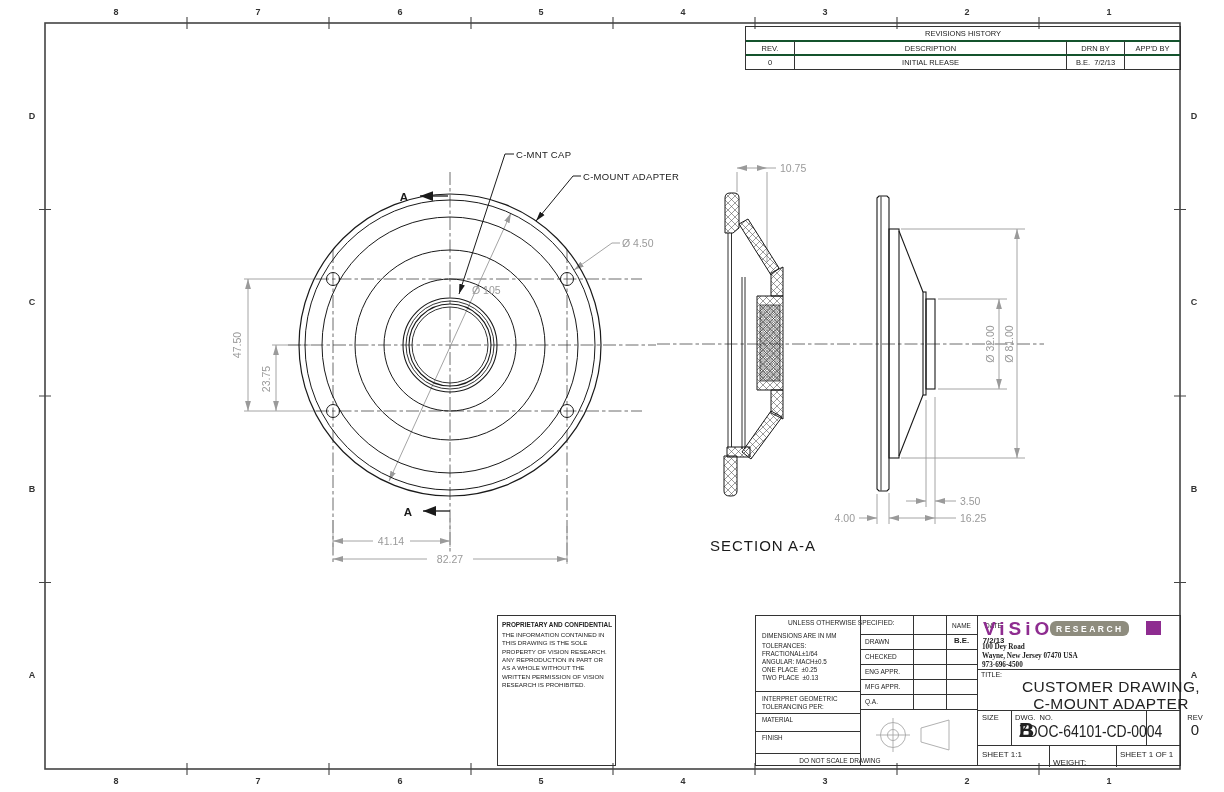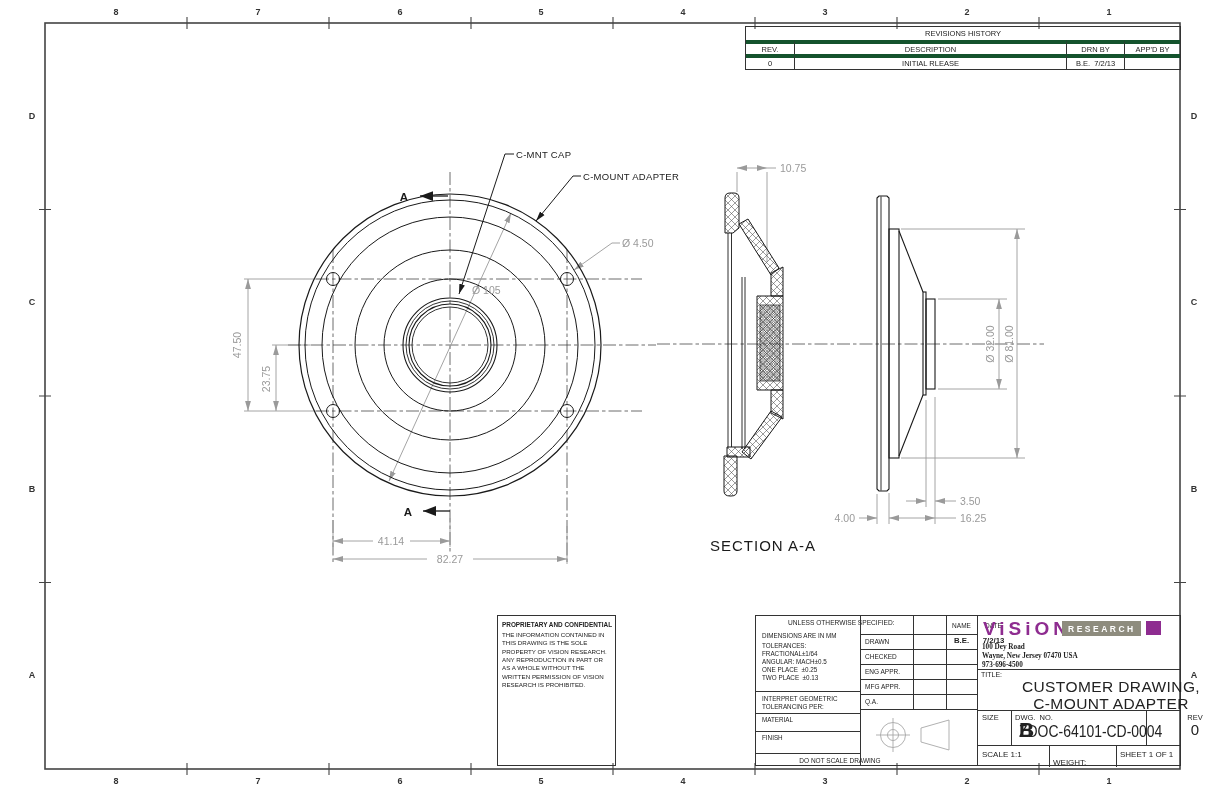--- a/index.html
+++ b/index.html
@@ -14,21 +14,21 @@
   .vl{position:absolute;width:1px;background:#333;}
   .box{position:absolute;border:1px solid #333;background:transparent;box-sizing:border-box;}
   .t{position:absolute;white-space:nowrap;}
   .ws{white-space:pre;}
   .ctr{text-align:center;padding-left:32px;}
   
   #rev-table{position:absolute;left:745px;top:26px;width:436px;height:44px;
              border:1px solid #333;box-sizing:border-box;display:grid;
              grid-template-columns:48px 272px 58px 1fr;grid-template-rows:13px 14px 1fr;
              font-size:7.5px;}
-  #rev-table .c{border-left:1px solid #333;border-top:4px solid #14532d;display:flex;
+  #rev-table .c{border-left:1px solid #333;border-top:2px solid #14532d;display:flex;
                 align-items:center;justify-content:center;overflow:hidden;}
   #rev-table .c.nl{border-left:none;}
   #rev-table .c.nt{border-top:none;}
   
   .small6{font-size:6.3px;line-height:1.35;}
   .logo-v{font-size:19px;font-weight:bold;letter-spacing:4px;}
   .addr{font-family:Liberation Serif, serif;font-weight:bold;font-size:7.2px;line-height:1.25;}
 </style>
 </head>
 <body>
@@ -267,39 +267,39 @@
   <div class="t ctr" style="left:52px;top:20px;width:33px;font-size:7.8px;font-weight:bold;">B.E.</div>
   <div class="t ctr" style="left:85px;top:20px;width:31px;font-size:7.8px;font-weight:bold;">7/2/13</div>
   <div class="t" style="left:4px;top:37px;font-size:6.5px;">CHECKED</div>
   <div class="t" style="left:4px;top:52px;font-size:6.5px;">ENG APPR.</div>
   <div class="t" style="left:4px;top:67px;font-size:6.5px;">MFG APPR.</div>
   <div class="t" style="left:4px;top:82px;font-size:6.5px;">Q.A.</div>
 </div>
 
 <div class="box" style="left:977px;top:615px;width:204px;height:151px;">
   <div class="t logo-v" style="left:5px;top:2px;color:#8e2c90;">ViSiON</div>
-  <div class="t" style="left:84px;top:5px;background:#8e8c7e;color:#fff;font-size:8.5px;font-weight:bold;letter-spacing:2.5px;padding:2.5px 5px 2.5px 6px;">RESEARCH</div>
+  <div class="t" style="left:72px;top:5px;background:#8e8c7e;color:#fff;font-size:8.5px;font-weight:bold;letter-spacing:2.5px;padding:2.5px 5px 2.5px 6px;border-radius:6px;">RESEARCH</div>
   <div class="abs" style="left:168px;top:5px;width:15px;height:14px;background:#8e2c90;"></div>
   <div class="t addr" style="left:4px;top:27px;">100 Dey Road</div>
   <div class="t addr" style="left:4px;top:36px;">Wayne, New Jersey 07470 USA</div>
   <div class="t addr" style="left:4px;top:45px;">973-696-4500</div>
   <div class="hl" style="left:0;top:53px;width:202px;"></div>
   <div class="t" style="left:3px;top:55px;font-size:7px;">TITLE:</div>
   <div class="t ctr" style="left:0;top:62px;width:202px;font-size:15.5px;letter-spacing:0.4px;">CUSTOMER DRAWING,</div>
   <div class="t ctr" style="left:0;top:79px;width:202px;font-size:15.5px;letter-spacing:0.4px;">C-MOUNT ADAPTER</div>
   <div class="hl" style="left:0;top:94px;width:202px;"></div>
   <div class="vl" style="left:33px;top:94px;height:35px;"></div>
   <div class="vl" style="left:168px;top:94px;height:35px;"></div>
   <div class="t" style="left:4px;top:97px;font-size:7.5px;">SIZE</div>
   <div class="t ctr" style="left:0;top:102px;width:33px;font-size:21px;font-weight:bold;">B</div>
   <div class="t ws" style="left:37px;top:97px;font-size:7.5px;">DWG.  NO.</div>
   <div class="t" style="left:41px;top:106px;font-size:17px;transform:scaleX(0.82);transform-origin:left top;">ZDOC-64101-CD-0004</div>
   <div class="t ctr" style="left:168px;top:97px;width:34px;font-size:7.5px;">REV</div>
   <div class="t ctr" style="left:168px;top:105px;width:34px;font-size:15px;">0</div>
   <div class="hl" style="left:0;top:129px;width:202px;"></div>
   <div class="vl" style="left:71px;top:129px;height:22px;"></div>
   <div class="vl" style="left:138px;top:129px;height:22px;"></div>
-  <div class="t" style="left:4px;top:134px;font-size:8px;">SCALE 1:1</div>
+  <div class="t" style="left:4px;top:134px;font-size:8px;">SHEET 1:1</div>
   <div class="t" style="left:75px;top:142px;font-size:8px;">WEIGHT:</div>
   <div class="t" style="left:142px;top:134px;font-size:8px;">SHEET 1 OF 1</div>
 </div>
 
 </div>
 
 </body></html>

